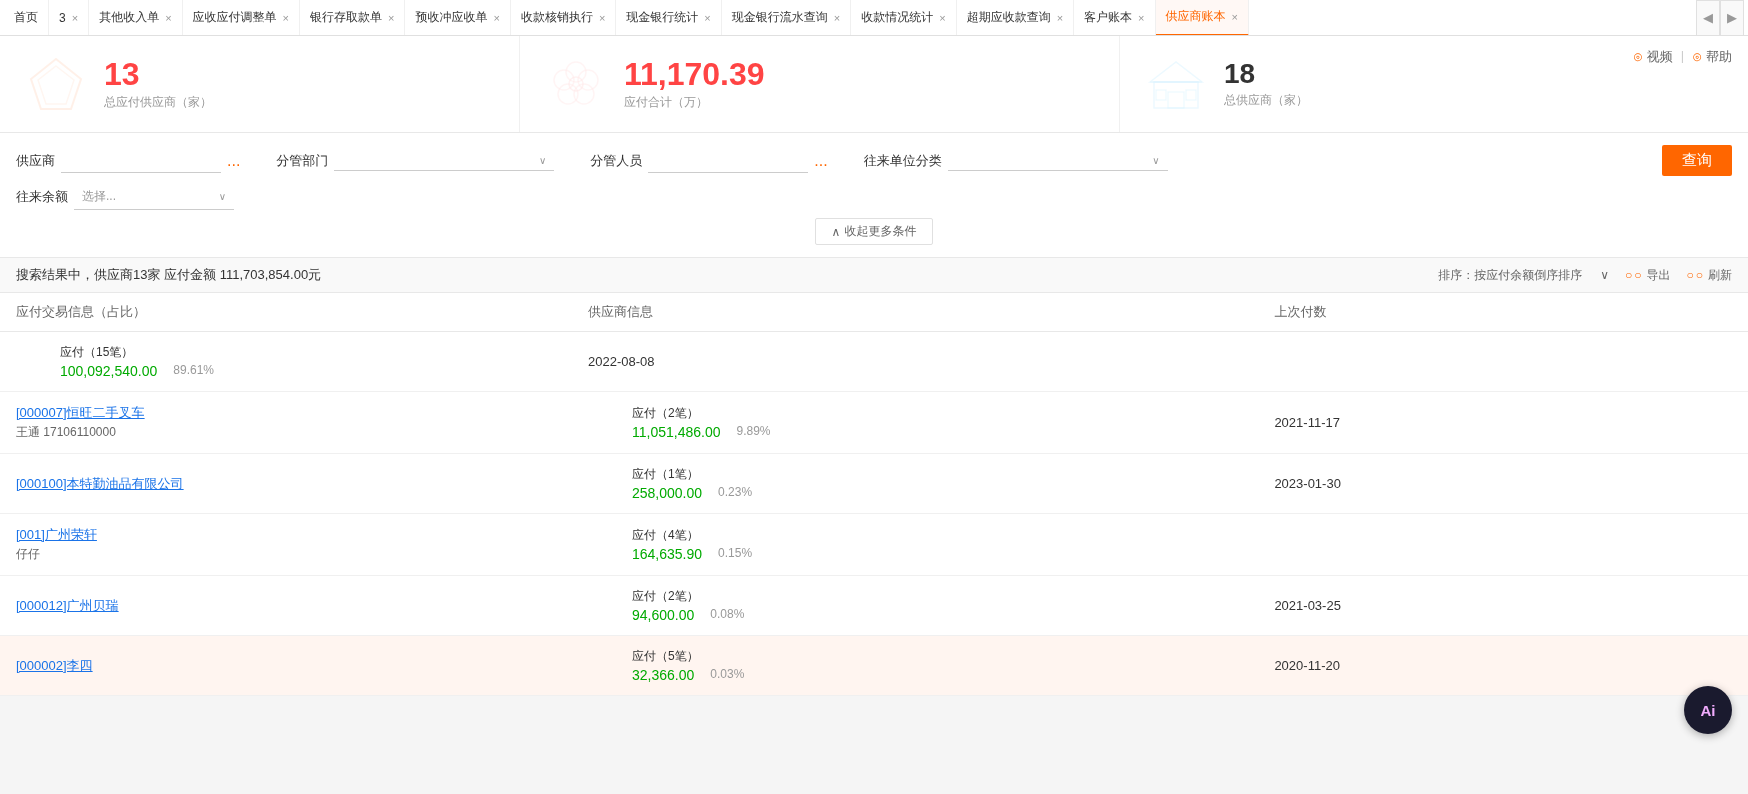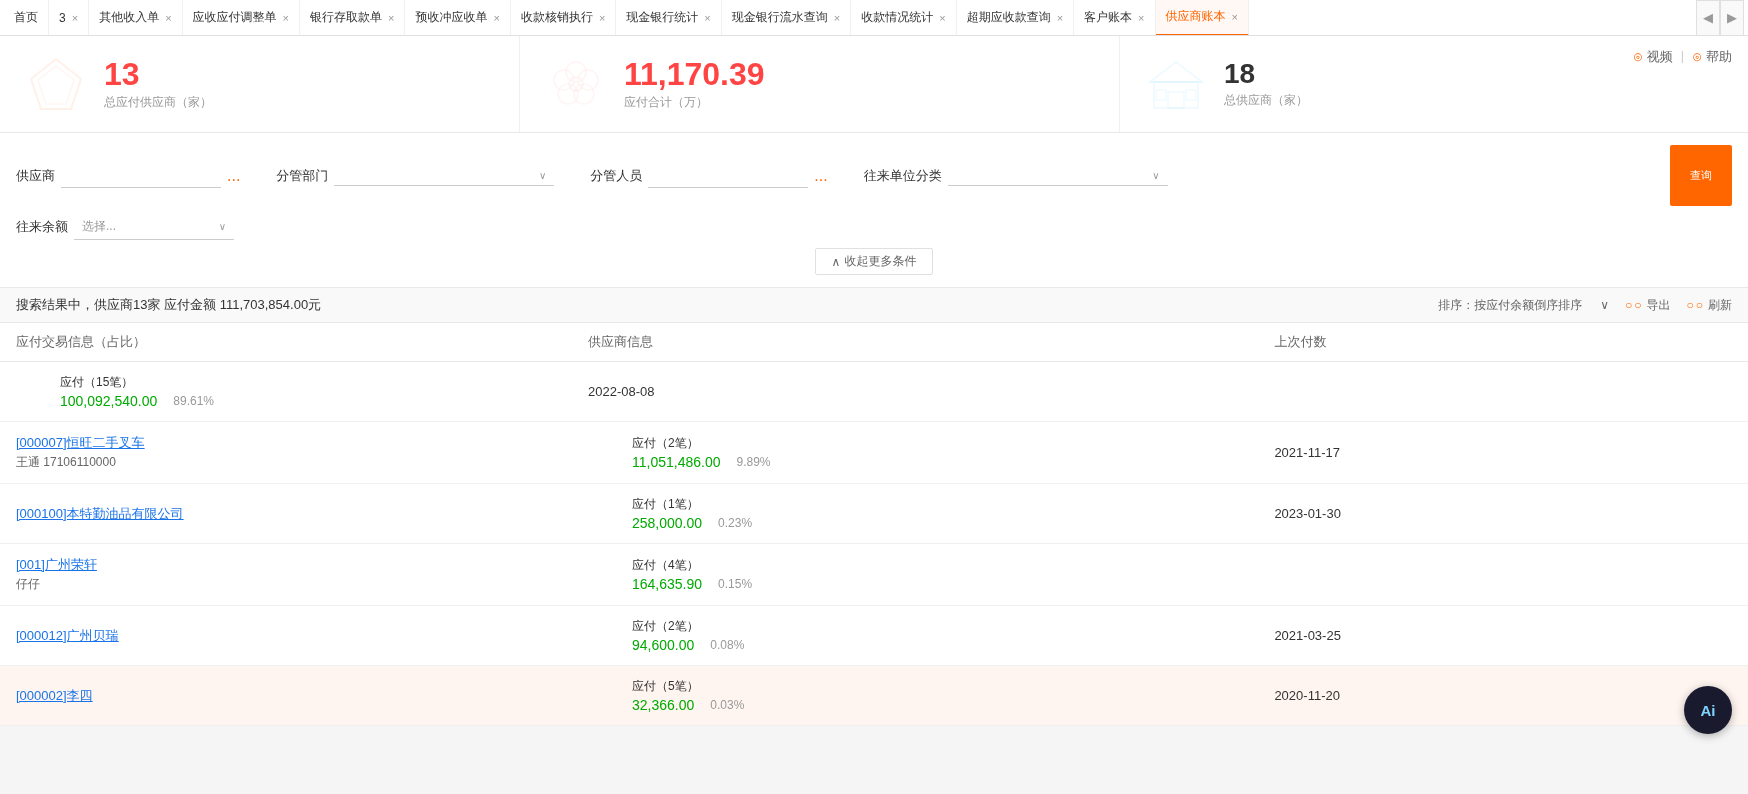--- a/index.html
+++ b/index.html
@@ -55,22 +55,22 @@
       width: 180px; color: #333; outline: none; background: transparent;
     }
     .filter-select-btn {
       display: flex; align-items: center; border: none; border-bottom: 1px solid #ccc;
       padding: 4px 8px; font-size: 13px; width: 200px; background: transparent;
       cursor: pointer; justify-content: space-between;
     }
     .filter-dots { color: #ff6600; font-size: 16px; cursor: pointer; }
     .filter-dropdown { color: #999; font-size: 10px; }
     .query-btn {
-      background: #ff6600; color: #fff; border: none; padding: 23px 20px;
-      font-size: 11px; cursor: pointer; border-radius: 2px; margin-left: auto;
+      background: #ff6600; color: #fff; border: none; padding: 6px 20px;
+      font-size: 15px; cursor: pointer; border-radius: 2px; margin-left: auto;
     }
     .collapse-btn {
       display: flex; align-items: center; justify-content: center; gap: 4px;
       background: #fff; border: 1px solid #e0e0e0; padding: 4px 16px;
       font-size: 12px; color: #666; cursor: pointer; margin: 0 auto; width: fit-content;
       border-radius: 2px;
     }
 
     
     .results-bar {
@@ -96,21 +96,21 @@
       padding: 12px 16px; border-bottom: 1px solid #f0f0f0;
       align-items: center; background: #fff;
     }
     .table-row:last-child { background: #fff5f0; }
     .supplier-link { color: #1a73e8; text-decoration: underline; cursor: pointer; font-size: 13px; }
     .supplier-sub { font-size: 12px; color: #666; margin-top: 2px; }
     .payable-info { display: flex; flex-direction: column; gap: 2px; margin-left: 44px; }
     .payable-label { font-size: 12px; color: #333; }
     .payable-amount { color: #00aa00; font-size: 14px; font-weight: normal; }
     .payable-percent { font-size: 12px; color: #999; margin-left: 16px; }
-    .payable-row { display: flex; align-items: center; }
+    .payable-row { display: flex; }
     .last-pay-date { font-size: 13px; color: #333; }
   </style>
 </head>
 <body>
 
 <div class="top-nav">
   <div class="nav-tab">
     <span>首页</span>
   </div>
   <div class="nav-tab">
@@ -393,15 +393,15 @@
         <span class="payable-amount">32,366.00</span>
         <span class="payable-percent">0.03%</span>
       </div>
     </div>
     <div>
       <span class="last-pay-date">2020-11-20</span>
     </div>
   </div>
 </div>
 
-<div style="position:fixed; bottom:60px; right:16px; background:#1a1a2e; color:#7dd3fc; border-radius:50%; width:48px; height:48px; display:flex; align-items:center; justify-content:center; font-size:15px; font-weight:bold; cursor:pointer; z-index:999; box-shadow:0 2px 8px rgba(0,0,0,0.3);">
+<div style="position:fixed; bottom:60px; right:16px; background:#1a1a2e; color:#f0abfc; border-radius:50%; width:48px; height:48px; display:flex; align-items:center; justify-content:center; font-size:15px; font-weight:bold; cursor:pointer; z-index:999; box-shadow:0 2px 8px rgba(0,0,0,0.3);">
   <span>Ai</span>
 </div>
 
 </body></html>

